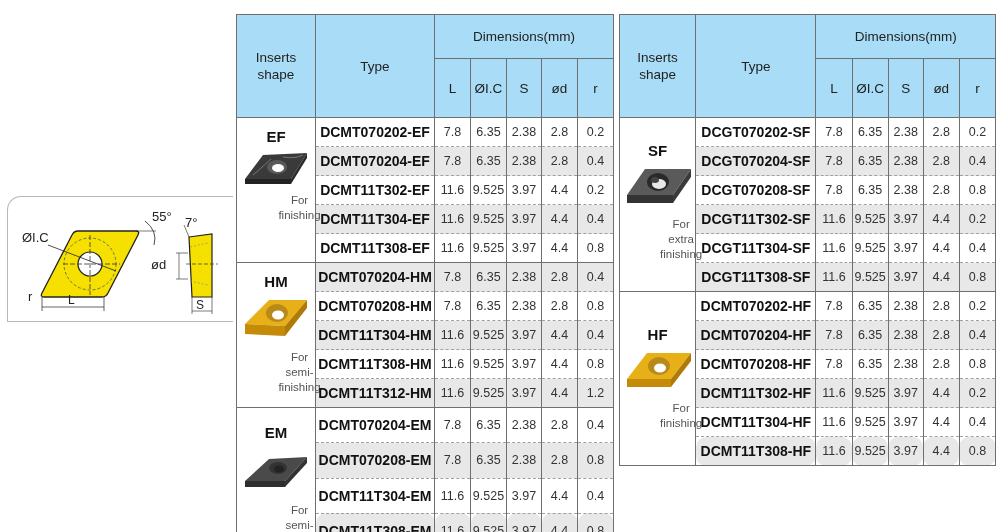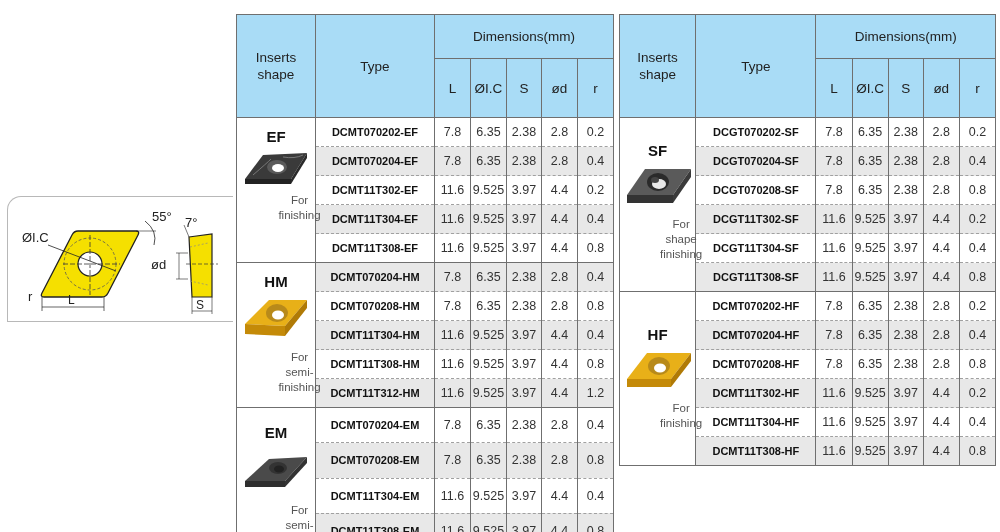--- a/index.html
+++ b/index.html
@@ -15,25 +15,25 @@
 
   
   table.spec { position:absolute; border-collapse:collapse; table-layout:fixed;
                font-size:12.5px; }
   table.spec th { background:#a9dcf6; font-weight:normal; color:#222;
                   border:1px solid #6f6f6f; font-size:13.5px; padding:0; }
   table.spec td { border-left:1px solid #6f6f6f; border-right:1px solid #6f6f6f;
                   border-top:1px dashed #a0a0a0; text-align:center; padding:0;
                   height:28px; color:#333; }
   table.spec tr.gray td.v { background:#e8e8e8; }
-  table.spec td.code { font-weight:bold; color:#111; font-size:11px; }
+  table.spec td.code { font-weight:bold; color:#111; font-size:14px; }
   table.spec td.shape { background:#fff !important; vertical-align:top;
                         border-top:1.5px solid #6f6f6f; border-bottom:1.5px solid #6f6f6f; }
   table.spec tr.first td { border-top:1.5px solid #6f6f6f; }
-  table.spec tr.last td { border-bottom:1.5px solid #6f6f6f; }
+  table.spec tr.last td { border-bottom:1.5px solid #6f6f6f;border-radius:10px; }
   table.spec { border:1.5px solid #6f6f6f; }
 
   .shape-cell { display:flex; flex-direction:column; align-items:center; }
   .shape-name { font-weight:bold; font-size:15px; color:#111; margin-top:10px; }
   .shape-desc { font-size:11.5px; color:#555; text-align:center; line-height:15px;margin-left:47px; }
   .shape-img { margin:4px 0 6px 0; }
 </style>
 </head>
 <body>
 
@@ -284,21 +284,21 @@
       <div class="shape-cell" style="margin-top:14px;justify-content:center;">
         <div class="shape-name">SF</div>
         <svg class="shape-img" width="70" height="48" viewBox="0 0 70 48">
           <path d="M4 32 L22 6 L68 6 L50 32 Z" fill="#5a5a5a"></path>
           <path d="M4 32 L50 32 L50 40 L4 40 Z" fill="#333"></path>
           <path d="M50 32 L68 6 L68 14 L50 40 Z" fill="#3a3a3a"></path>
           <ellipse cx="35" cy="19" rx="11" ry="9" fill="#2a2a2a"></ellipse>
           <ellipse cx="36" cy="21" rx="7" ry="5" fill="#e8e8e8"></ellipse>
           <ellipse cx="32" cy="17" rx="4" ry="3" fill="#444"></ellipse>
         </svg>
-        <div class="shape-desc"><span>For shape</span><br><span>finishing</span></div>
+        <div class="shape-desc"><span>For extra</span><br><span>finishing</span></div>
       </div>
     </td>
     <td class="v code">DCGT070202-SF</td>
     <td class="v">7.8</td>
     <td class="v">6.35</td>
     <td class="v">2.38</td>
     <td class="v">2.8</td>
     <td class="v">0.2</td>
   </tr>
   <tr class="gray">

